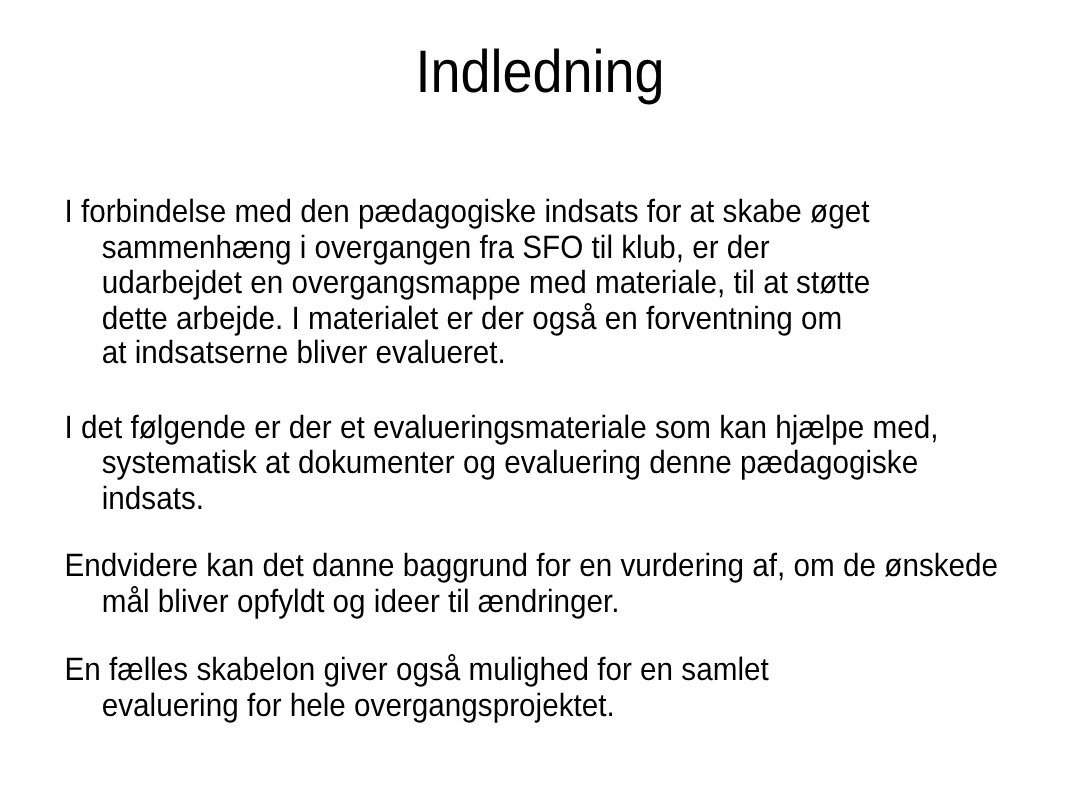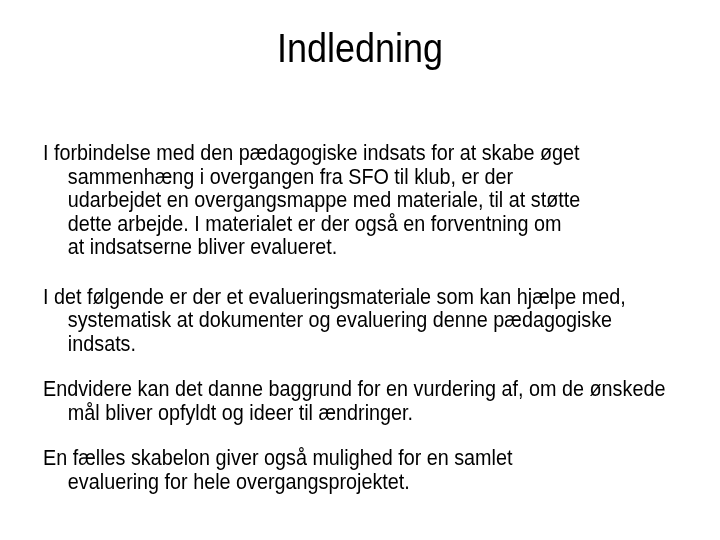--- a/index.html
+++ b/index.html
@@ -23,21 +23,21 @@
       text-align: center;
       font-size: 40px;
       line-height: 52px;
       font-weight: normal;
       transform: scaleX(0.9);
       transform-origin: center;
     }
     .content {
       position: absolute;
       left: 43px;
-      top: 142px;
+      top: 130px;
       width: 660px;
     }
     .para {
       font-size: 21.5px;
       line-height: 23.5px;
       margin: 0 0 22px 0;
       padding-left: 27px;
       text-indent: -27px;
       transform: scaleX(0.92);
       transform-origin: left top;

